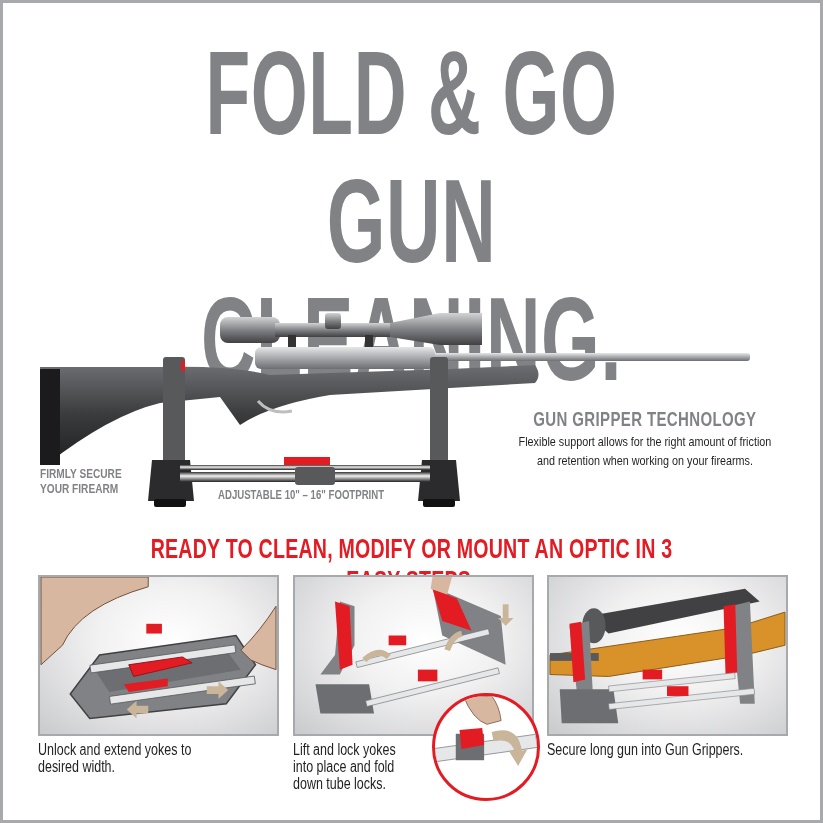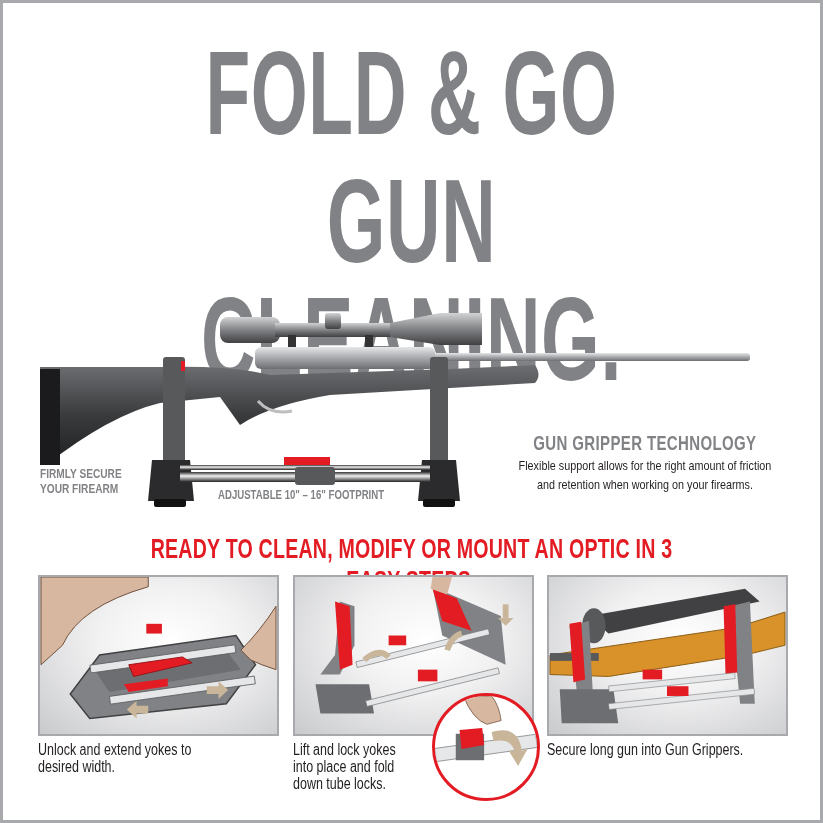--- a/index.html
+++ b/index.html
@@ -16,21 +16,21 @@
   .headline.l2 { top: 162px; font-size: 118px; transform: scaleX(0.64); }
 
   .hero { position: absolute; left: 30px; top: 305px; width: 760px; height: 210px; }
 
   .cond { font-family: "Liberation Sans", sans-serif; font-weight: bold; color: #808285;
           display: inline-block; transform-origin: left top; }
 
   .label-firm { position: absolute; left: 40px; top: 466px; font-size: 13px; line-height: 15px; transform: scaleX(0.78); }
   .label-adj  { position: absolute; left: 218px; top: 487px; font-size: 13px; transform: scaleX(0.74); }
 
-  .tech { position: absolute; left: 470px; top: 432px; width: 350px; text-align: center; }
+  .tech { position: absolute; left: 470px; top: 408px; width: 350px; text-align: center; }
   .tech-title { font-size: 20px; color: #808285; font-weight: bold; display: inline-block; transform: scaleX(0.75); transform-origin: center top; letter-spacing: 0.5px; }
   .tech-body { font-size: 13.5px; color: #231f20; line-height: 19px; display: inline-block; transform: scaleX(0.8); transform-origin: center top; margin-top: 1px; }
 
   .steps-title { position: absolute; left: 0; top: 533px; width: 823px; text-align: center; }
   .steps-title span { display: inline-block; font-size: 28px; font-weight: bold; color: #e31b23;
                       transform: scaleX(0.7); transform-origin: center top; letter-spacing: 0.3px; }
 
   .panel { position: absolute; top: 575px; width: 241px; height: 161px;
            border: 2px solid #a7a9ac;
            background: radial-gradient(ellipse at 55% 40%, #ffffff 0%, #f1f1f2 40%, #c9cacc 100%); overflow: hidden; }

